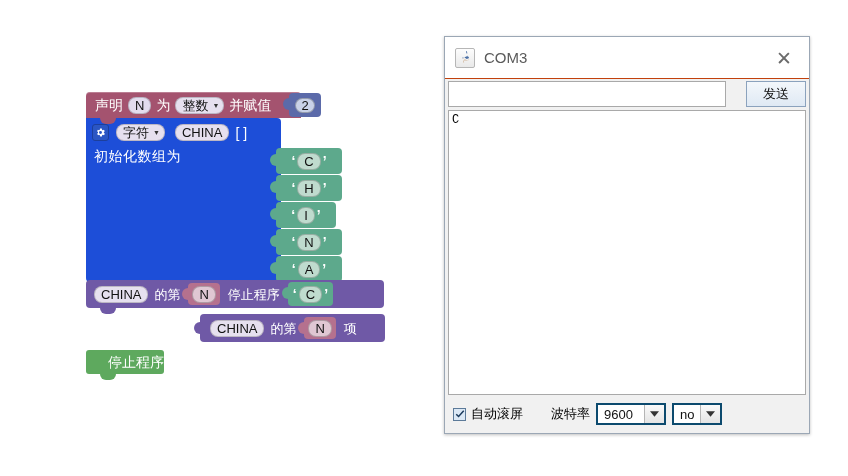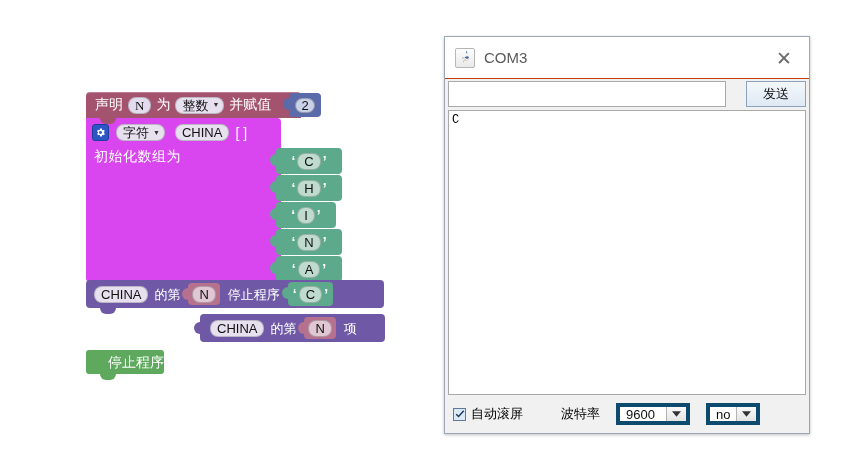--- a/index.html
+++ b/index.html
@@ -21,21 +21,20 @@
   .declare-blk {
     left: 86px; top: 92px;
     width: 215px; height: 26px;
     background: #a4536f;
     border-radius: 4px 4px 0 0;
     display: flex; align-items: center;
     padding: 0 6px;
     color: #ffffff;
     box-shadow: inset 0 1px 0 rgba(255,255,255,.25);
     z-index: 6;
-    font-family: Liberation Serif, serif;
   }
   .declare-blk .txt { margin: 0 3px; font-size: 14px; }
 
   
   .notch {
     position: absolute; left: 14px; top: 100%;
     width: 16px; height: 6px;
     background: inherit;
     border-radius: 0 0 6px 6px;
   }
@@ -68,21 +67,21 @@
     position: absolute; left: -6px; top: 5px;
     width: 7px; height: 12px;
     background: inherit;
     border-radius: 6px 0 0 6px;
   }
 
   
   .array-blk {
     left: 86px; top: 118px;
     width: 195px; height: 164px;
-    background: #d946ef;
+    background: #1d4ed8;
     border-radius: 0 4px 4px 4px;
     color: #ffffff;
     z-index: 4;
   }
   .array-row1 {
     display: flex; align-items: center;
     padding: 6px 6px 0 6px;
   }
   .gear {
     width: 17px; height: 17px; border-radius: 3px;
@@ -258,37 +257,37 @@
     font-family: "Liberation Mono", "DejaVu Sans Mono", monospace;
     font-size: 12px; color: #000;
     white-space: pre;
   }
 
   .bottom-row {
     height: 38px;
     display: flex; align-items: center;
     padding: 0 6px 0 8px;
     flex: 0 0 auto;
-    gap: 16px;
+    gap: 6px;
   }
   .chk-wrap { display: flex; align-items: center; cursor: pointer; }
   .chk {
     width: 13px; height: 13px;
     border: 1px solid #5c7a99;
     background: #dbe8f5;
     display: inline-flex; align-items: center; justify-content: center;
     margin-right: 5px;
   }
   .chk svg { display: block; }
   .chk-label { font-size: 13px; color: #000; }
   .baud-label { font-size: 13px; color: #000; margin-left: 22px; }
   .combo {
     display: flex; align-items: stretch;
     height: 22px;
-    border: 4px solid #0c4a6e;
+    border: 2px solid #0c4a6e;
     background: #ffffff;
     cursor: pointer;
   }
   .combo .val {
     display: flex; align-items: center;
     padding: 0 6px;
     font-size: 13px; color: #111;
     min-width: 46px;
   }
   .combo .arrow {

